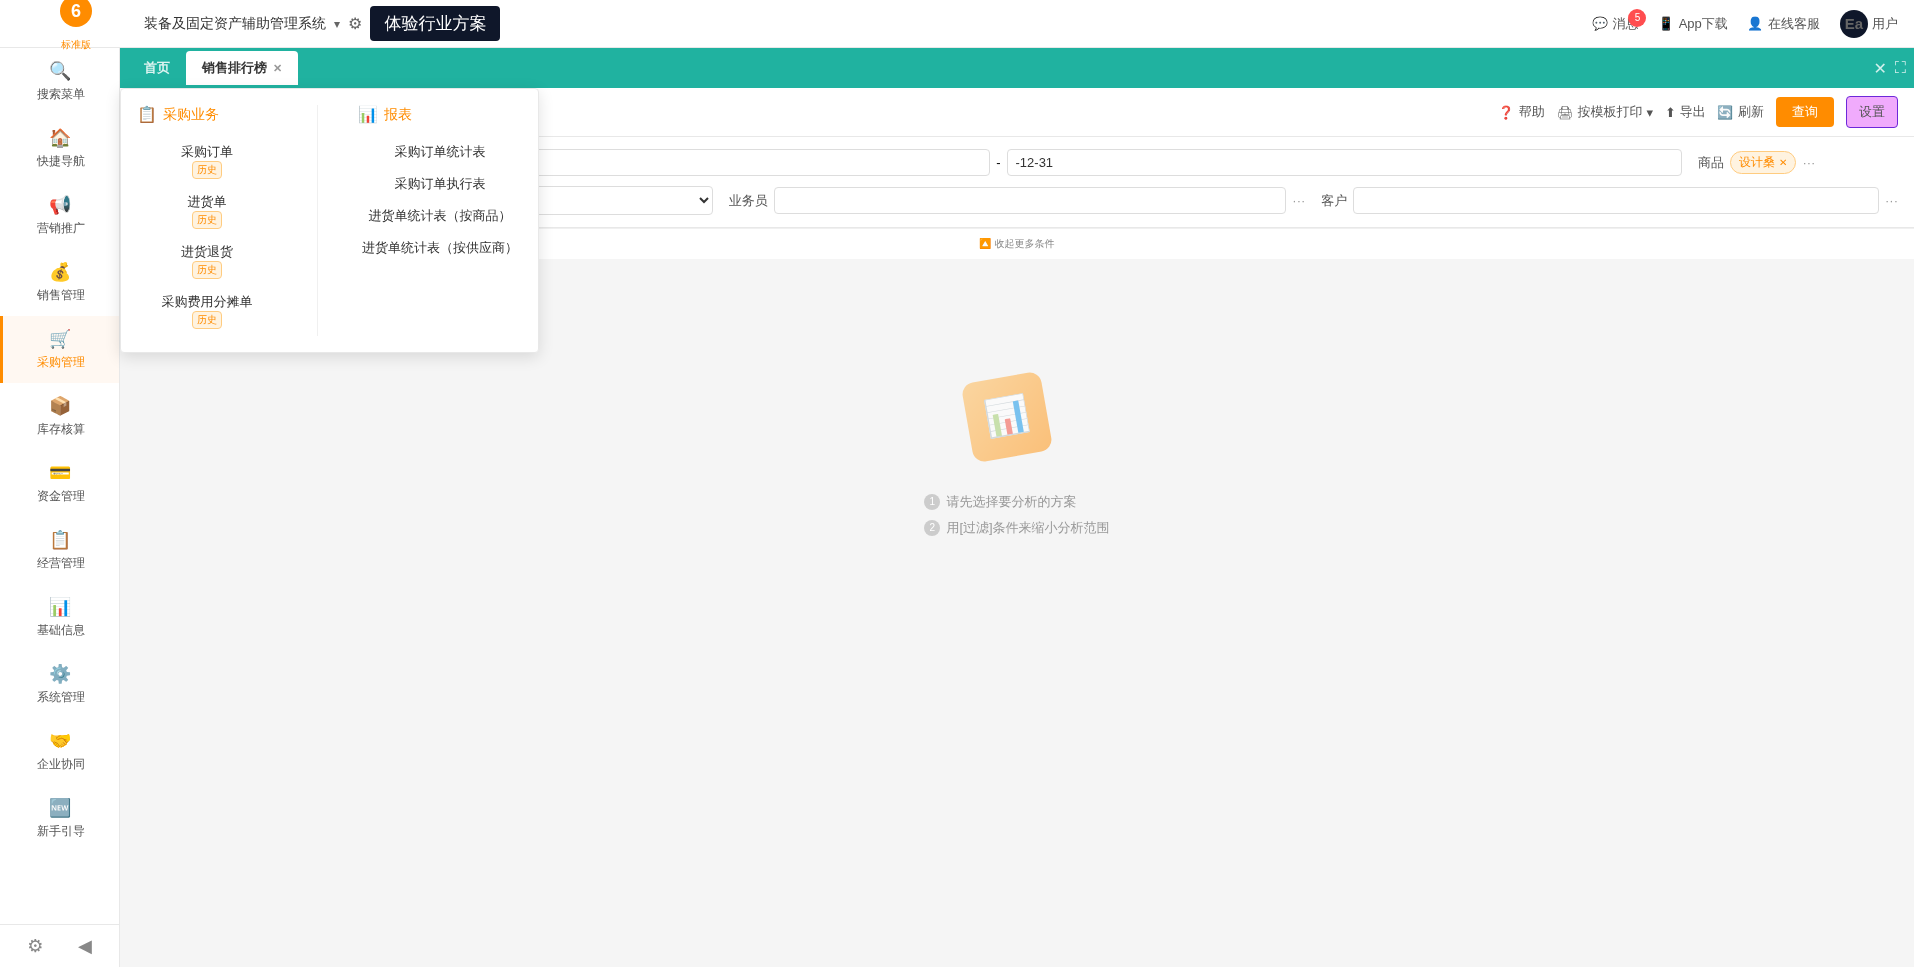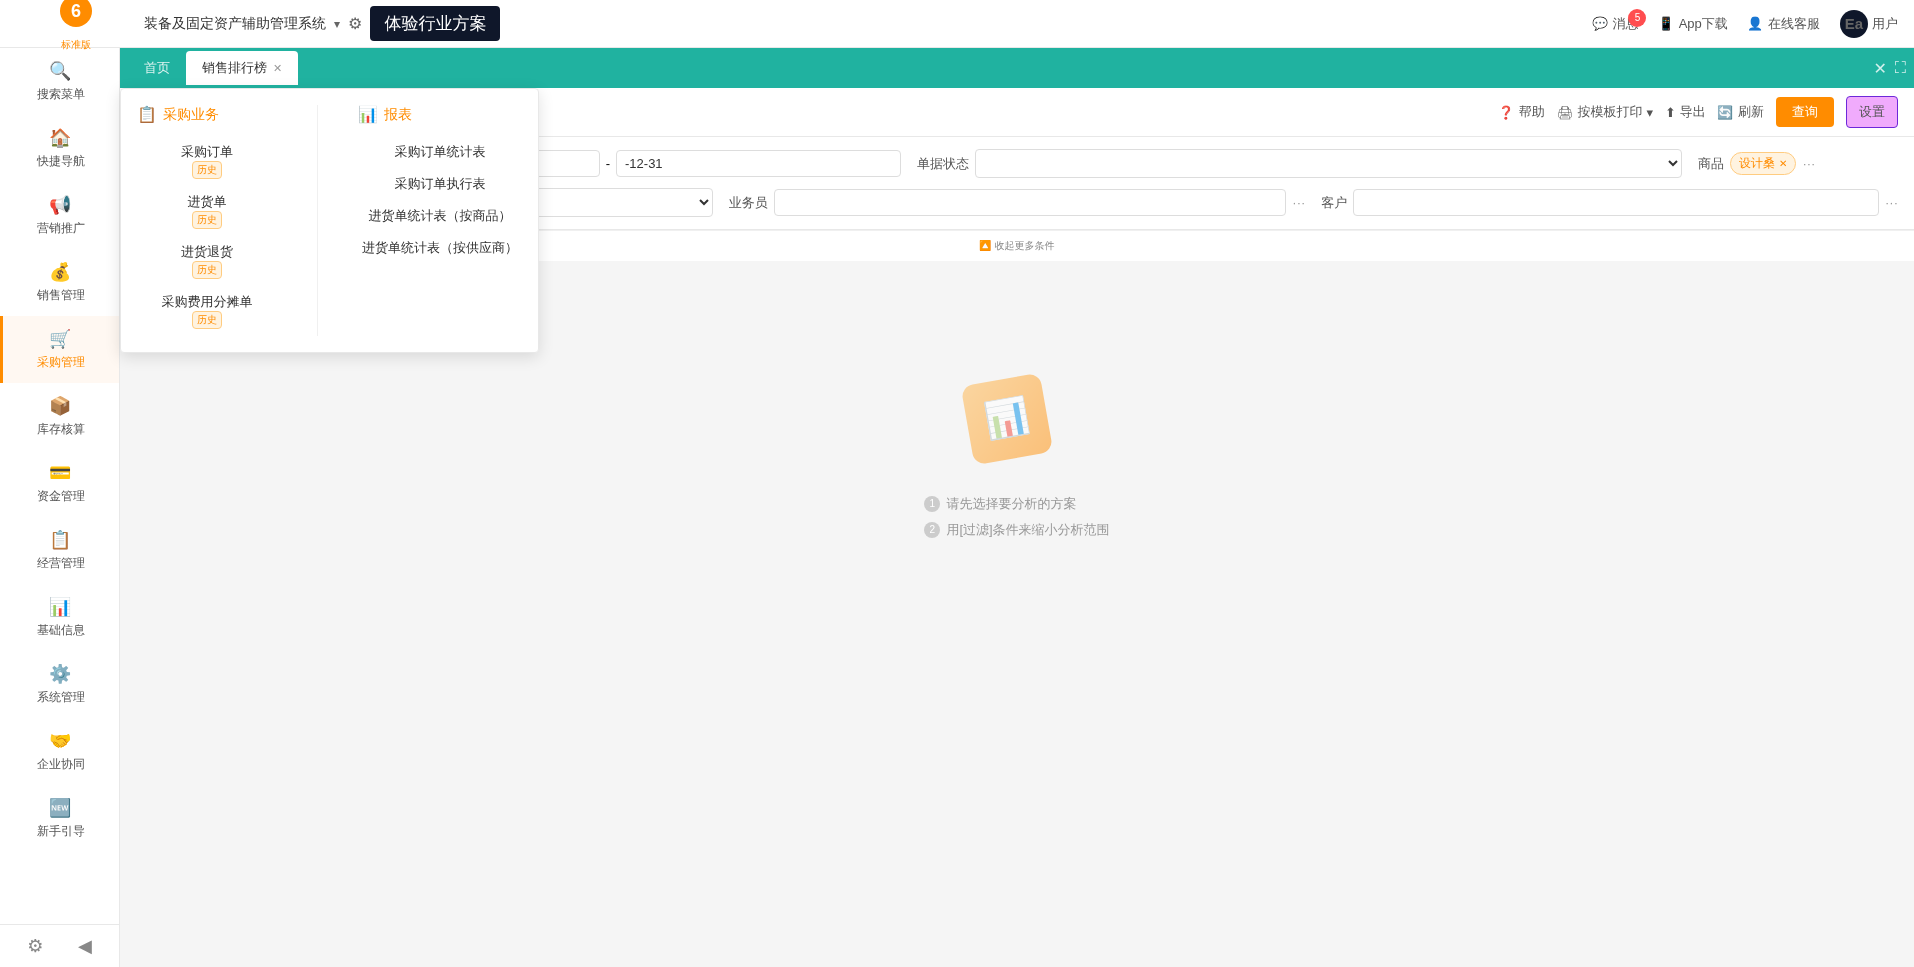--- a/index.html
+++ b/index.html
@@ -152,20 +152,21 @@
       align-items: center;
       height: 40px;
       padding: 0 8px;
     }
     .tab-item {
       padding: 8px 16px;
       color: rgba(255,255,255,0.85);
       cursor: pointer;
       font-size: 13px;
       border-radius: 4px 4px 0 0;
+      font-weight: bold;
     }
     .tab-item.active {
       background: #fff;
       color: #333;
       display: flex; align-items: center; gap: 6px;
     }
     .tab-close {
       font-size: 11px;
       color: #999;
       cursor: pointer;
@@ -528,26 +529,20 @@
             <div class="date-quick-btns">
               <button class="date-quick-btn">7天</button>
               <button class="date-quick-btn">更多</button>
               <button class="date-quick-btn active">自定义</button>
             </div>
             <input class="filter-input" type="text" value="" style="width: 120px;">
             <span>-</span>
             <input class="filter-input" type="text" style="width: 120px;" value="-12-31">
           </div>
 
-          <div class="filter-item">
-            <span class="filter-label">单据状态</span>
-            <select class="filter-select" style="width:200px">
-              <option></option>
-            </select>
-          </div>
 
           <div class="filter-item" style="max-width:200px">
             <span class="filter-label">商品</span>
             <span class="tag-item">
               <span>设计桑</span>
               <span class="tag-close">✕</span>
             </span>
             <span style="color:#999">···</span>
           </div>
         </div>

